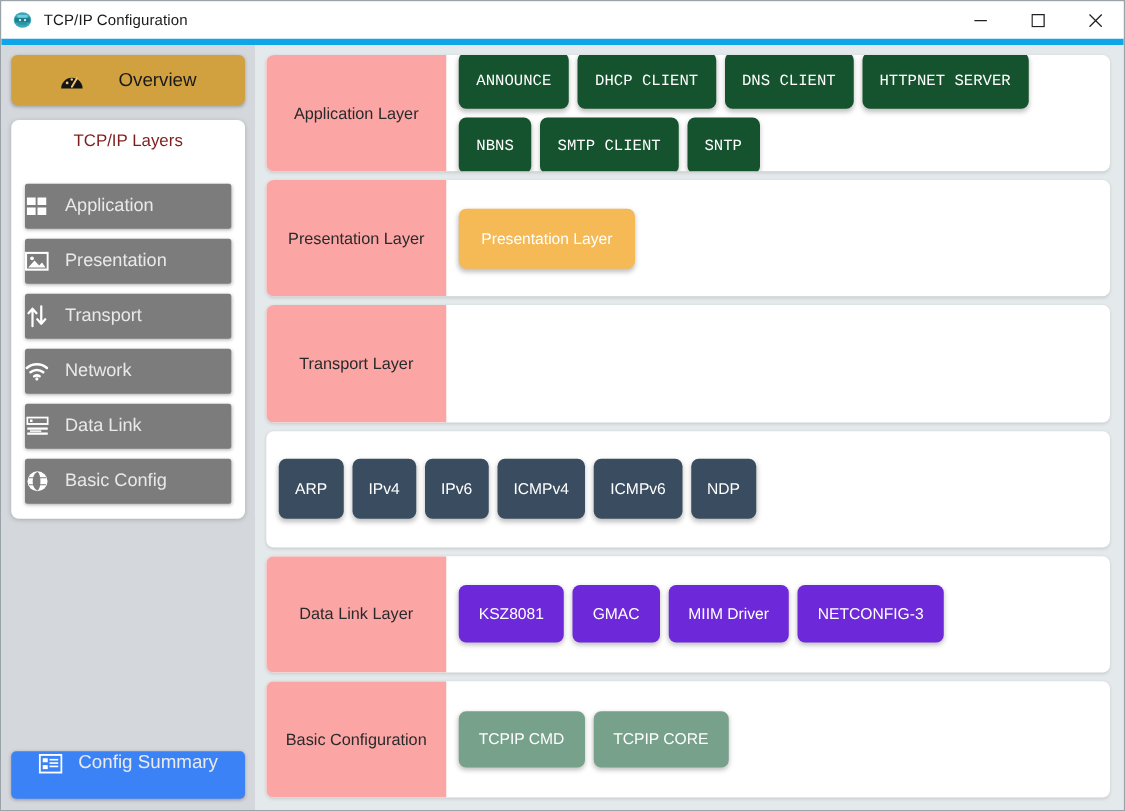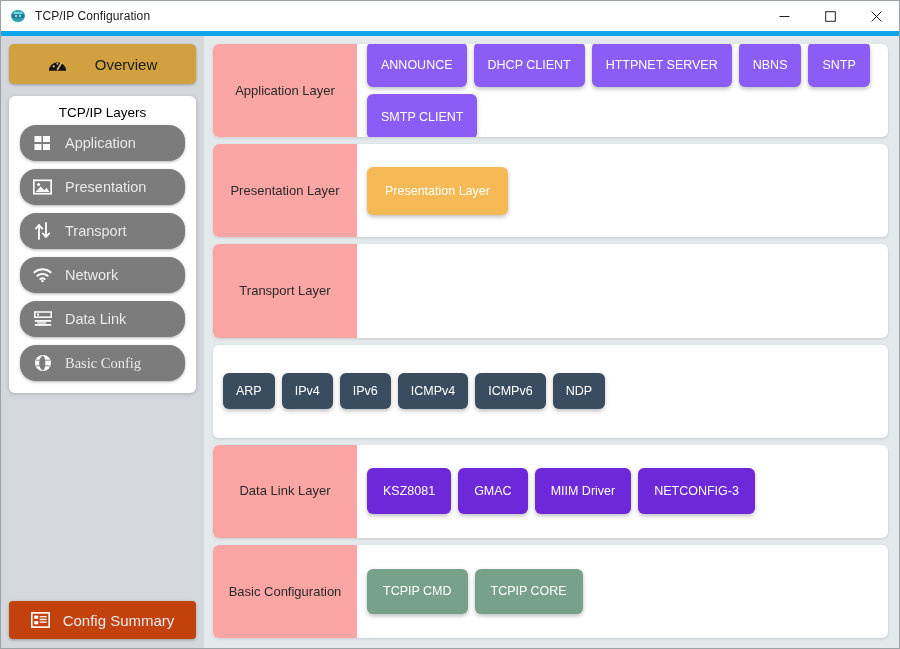--- a/index.html
+++ b/index.html
@@ -106,56 +106,54 @@
     background: #ffffff;
     border-radius: 6px;
     box-shadow: 0 1px 4px rgba(0,0,0,0.20);
     padding: 9px 11px 12px 11px;
     box-sizing: border-box;
     flex: 0 0 auto;
   }
   .layers-card-title {
     text-align: center;
     font-size: 13.5px;
-    color: #000000;
-    margin-bottom: 5px;
+    color: #7f1d1d;
+    margin-bottom: 27px;
   }
   .nav-item {
     height: 36px;
     background: #7c7c7c;
-    border-radius: 16px;
-    display: flex;
-    align-items: center;
-    padding-left: 13px;
+    border-radius: 2px;
+    display: flex;
+    align-items: center;
     box-sizing: border-box;
     gap: 13px;
     margin-bottom: 8px;
     box-shadow: 0 1px 3px rgba(0,0,0,0.30);
     cursor: pointer;
   }
-  .nav-item:last-child { margin-bottom: 0; font-family: Liberation Serif, serif; }
+  .nav-item:last-child { margin-bottom: 0; }
   .nav-label {
     font-size: 14.5px;
     color: #e9e9e9;
   }
   .nav-ico {
     width: 19px;
     height: 19px;
     display: flex;
     align-items: center;
     justify-content: center;
     flex: 0 0 auto;
   }
   .sidebar-spacer { flex: 1 1 auto; min-height: 6px; }
   .config-summary-btn {
     height: 38px;
-    background: #c2410c;
+    background: #3b82f6;
     border-radius: 4px;
     display: flex;
-    align-items: center;
     justify-content: center;
     gap: 13px;
     box-shadow: 0 1px 3px rgba(0,0,0,0.30);
     cursor: pointer;
     flex: 0 0 auto;
   }
   .config-summary-label {
     font-size: 15px;
     color: #eaeaea;
   }
@@ -218,30 +216,30 @@
     padding: 0 14px;
     height: 45px;
     box-sizing: border-box;
     box-shadow: 0 2px 4px rgba(0,0,0,0.26);
     white-space: nowrap;
     cursor: pointer;
     flex: 0 0 auto;
   }
 
   
-  .chip-application  { background: #8b5cf6; }
+  .chip-application  { background: #14532d; font-family: Liberation Mono, monospace; }
   .chip-presentation { background: #f5b955; }
   .chip-transport    { background: #3da894; }
   .chip-network      { background: #3a4d60; }
   .chip-datalink     { background: #6d28d9; }
   .chip-basic        { background: #77a18b; }
 
   .chip-presentation { font-size: 12.5px; padding: 0 18px; height: 48px; }
   .chip-transport { min-width: 52px; padding: 0 12px; height: 49px; }
-  .chip-network { min-width: 46px; padding: 0 13px; height: 36px; }
+  .chip-network { min-width: 46px; padding: 0 13px; height: 48px; }
   .chip-datalink { height: 46px; padding: 0 16px; }
   .chip-basic { height: 45px; padding: 0 16px; text-align: center; }
 </style>
 </head>
 <body>
 
 <div class="window">
 
   <div class="titlebar">
     <span class="title-icon">
@@ -385,24 +383,25 @@
 
     <div class="main">
 
       <div class="layer-row">
         <div class="layer-name-col">
           <span class="layer-name-text">Application Layer</span>
         </div>
         <div class="chips-area">
           <div class="chip chip-application">ANNOUNCE</div>
           <div class="chip chip-application">DHCP CLIENT</div>
+          <div class="chip chip-application">DNS CLIENT</div>
           <div class="chip chip-application">HTTPNET SERVER</div>
           <div class="chip chip-application">NBNS</div>
+          <div class="chip chip-application">SMTP CLIENT</div>
           <div class="chip chip-application">SNTP</div>
-          <div class="chip chip-application">SMTP CLIENT</div>
         </div>
       </div>
 
       <div class="layer-row">
         <div class="layer-name-col">
           <span class="layer-name-text">Presentation Layer</span>
         </div>
         <div class="chips-area">
           <div class="chip chip-presentation">Presentation Layer</div>
         </div>

